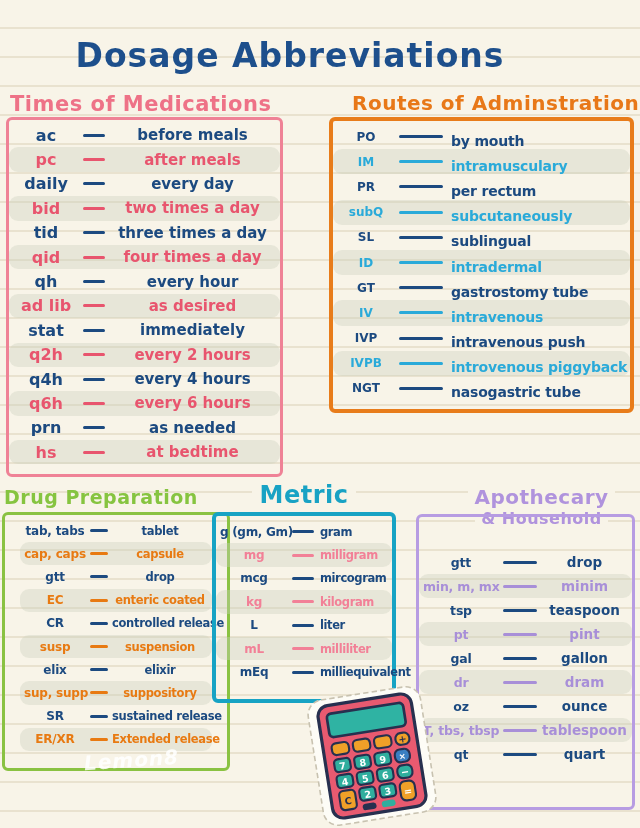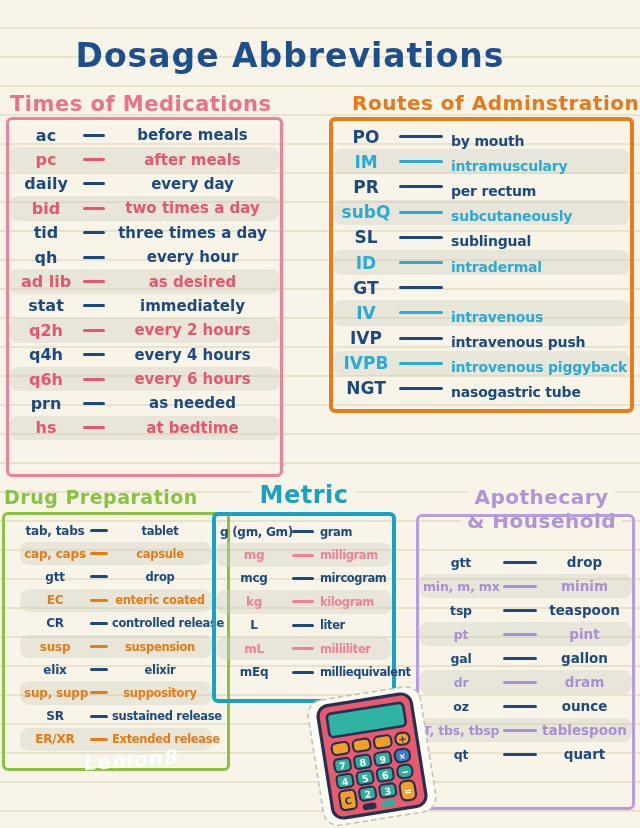--- a/index.html
+++ b/index.html
@@ -20,21 +20,21 @@
   }
   .sec-header{
     position:absolute;font-weight:bold;white-space:nowrap;letter-spacing:.5px;
   }
   .hdr-times{left:10px;top:92px;font-size:21px;color:#ee7287;}
   .hdr-routes{left:352px;top:91px;font-size:20px;color:#e87818;}
   .hdr-drug{left:4px;top:486px;font-size:19px;color:#86c440;}
   .hdr-metric{left:212px;top:481px;width:184px;text-align:center;font-size:24px;color:#18a2c4;}
   .hdr-metric span{background:#f8f4e8;padding:0 8px;}
   .hdr-apoth{left:416px;top:485px;width:219px;text-align:center;font-size:20px;color:#b093dd;}
-  .hdr-apoth .line2{font-size:20px;margin-top:0px;}
+  .hdr-apoth .line2{font-size:16px;margin-top:0px;}
   .hdr-apoth span{background:#f8f4e8;padding:0 6px;margin-left:32px;}
 
   .box{position:absolute;border-style:solid;border-radius:6px;}
   .box-times {left:6px;  top:117px;width:271px;height:348px;border-width:3px;border-color:#ef8296;padding:3px 0;}
   .box-routes{left:329px;top:117px;width:297px;height:282px;border-width:4px;border-color:#e87c1a;padding:3px 0;}
   .box-drug  {left:2px;  top:512px;width:192px;height:245px;border-width:3px;border-color:#8ac242;padding:4px 15px;}
   .box-metric{left:212px;top:512px;width:176px;height:175px;border-width:4px;border-color:#17a3c4;padding:4px 0;}
   .box-apoth {left:416px;top:514px;width:213px;height:255px;border-width:3px;border-color:#b79ce2;padding:33px 0 2px 0;}
 
   .row{display:flex;align-items:center;font-weight:bold;color:#1c4a80;padding:0 4px;}
@@ -42,21 +42,21 @@
   .abbr{text-align:center;white-space:nowrap;flex:none;}
   .dash{border-top:3px solid currentColor;border-radius:3px;flex:none;margin:0 4px;}
   .meaning{flex:1;text-align:center;white-space:nowrap;}
 
   .sec-times .row{height:24.4px;}
   .sec-times .abbr{width:66px;font-size:16px;}
   .sec-times .dash{width:22px;}
   .sec-times .meaning{font-size:15px;}
 
   .sec-routes .row{height:25.2px;}
-  .sec-routes .abbr{width:58px;font-size:17px;}
+  .sec-routes .abbr{width:58px;font-size:12px;}
   .sec-routes .dash{width:44px;}
   .sec-routes .meaning{font-size:14px;text-align:left;padding-left:4px;letter-spacing:-.2px;margin-top:8px;}
 
   .sec-drug .row{height:23.2px;}
   .sec-drug .abbr{width:62px;font-size:12px;letter-spacing:-.2px;}
   .sec-drug .dash{width:18px;}
   .sec-drug .meaning{font-size:11.5px;letter-spacing:-.3px;}
 
   .sec-metric .row{height:23.4px;}
   .sec-metric .abbr{width:68px;font-size:12px;letter-spacing:-.3px;}
@@ -114,20 +114,25 @@
       <div class="row alt" style="color: rgb(232, 85, 110);">
         <span class="abbr">bid</span>
         <span class="dash"></span>
         <span class="meaning">two times a day</span>
       </div>
       <div class="row">
         <span class="abbr">tid</span>
         <span class="dash"></span>
         <span class="meaning">three times a day</span>
       </div>
+      <div class="row alt" style="color: rgb(232, 85, 110);">
+        <span class="abbr">qid</span>
+        <span class="dash"></span>
+        <span class="meaning">four times a day</span>
+      </div>
       <div class="row">
         <span class="abbr">qh</span>
         <span class="dash"></span>
         <span class="meaning">every hour</span>
       </div>
       <div class="row alt" style="color: rgb(232, 85, 110);">
         <span class="abbr">ad lib</span>
         <span class="dash"></span>
         <span class="meaning">as desired</span>
       </div>
@@ -189,20 +194,21 @@
         <span class="meaning">sublingual</span>
       </div>
       <div class="row alt" style="color: rgb(42, 170, 217);">
         <span class="abbr">ID</span>
         <span class="dash"></span>
         <span class="meaning">intradermal</span>
       </div>
       <div class="row">
         <span class="abbr">GT</span>
         <span class="dash"></span>
+        <span class="meaning">gastrostomy tube</span>
       </div>
       <div class="row alt" style="color: rgb(42, 170, 217);">
         <span class="abbr">IV</span>
         <span class="dash"></span>
         <span class="meaning">intravenous</span>
       </div>
       <div class="row">
         <span class="abbr">IVP</span>
         <span class="dash"></span>
         <span class="meaning">intravenous push</span>

